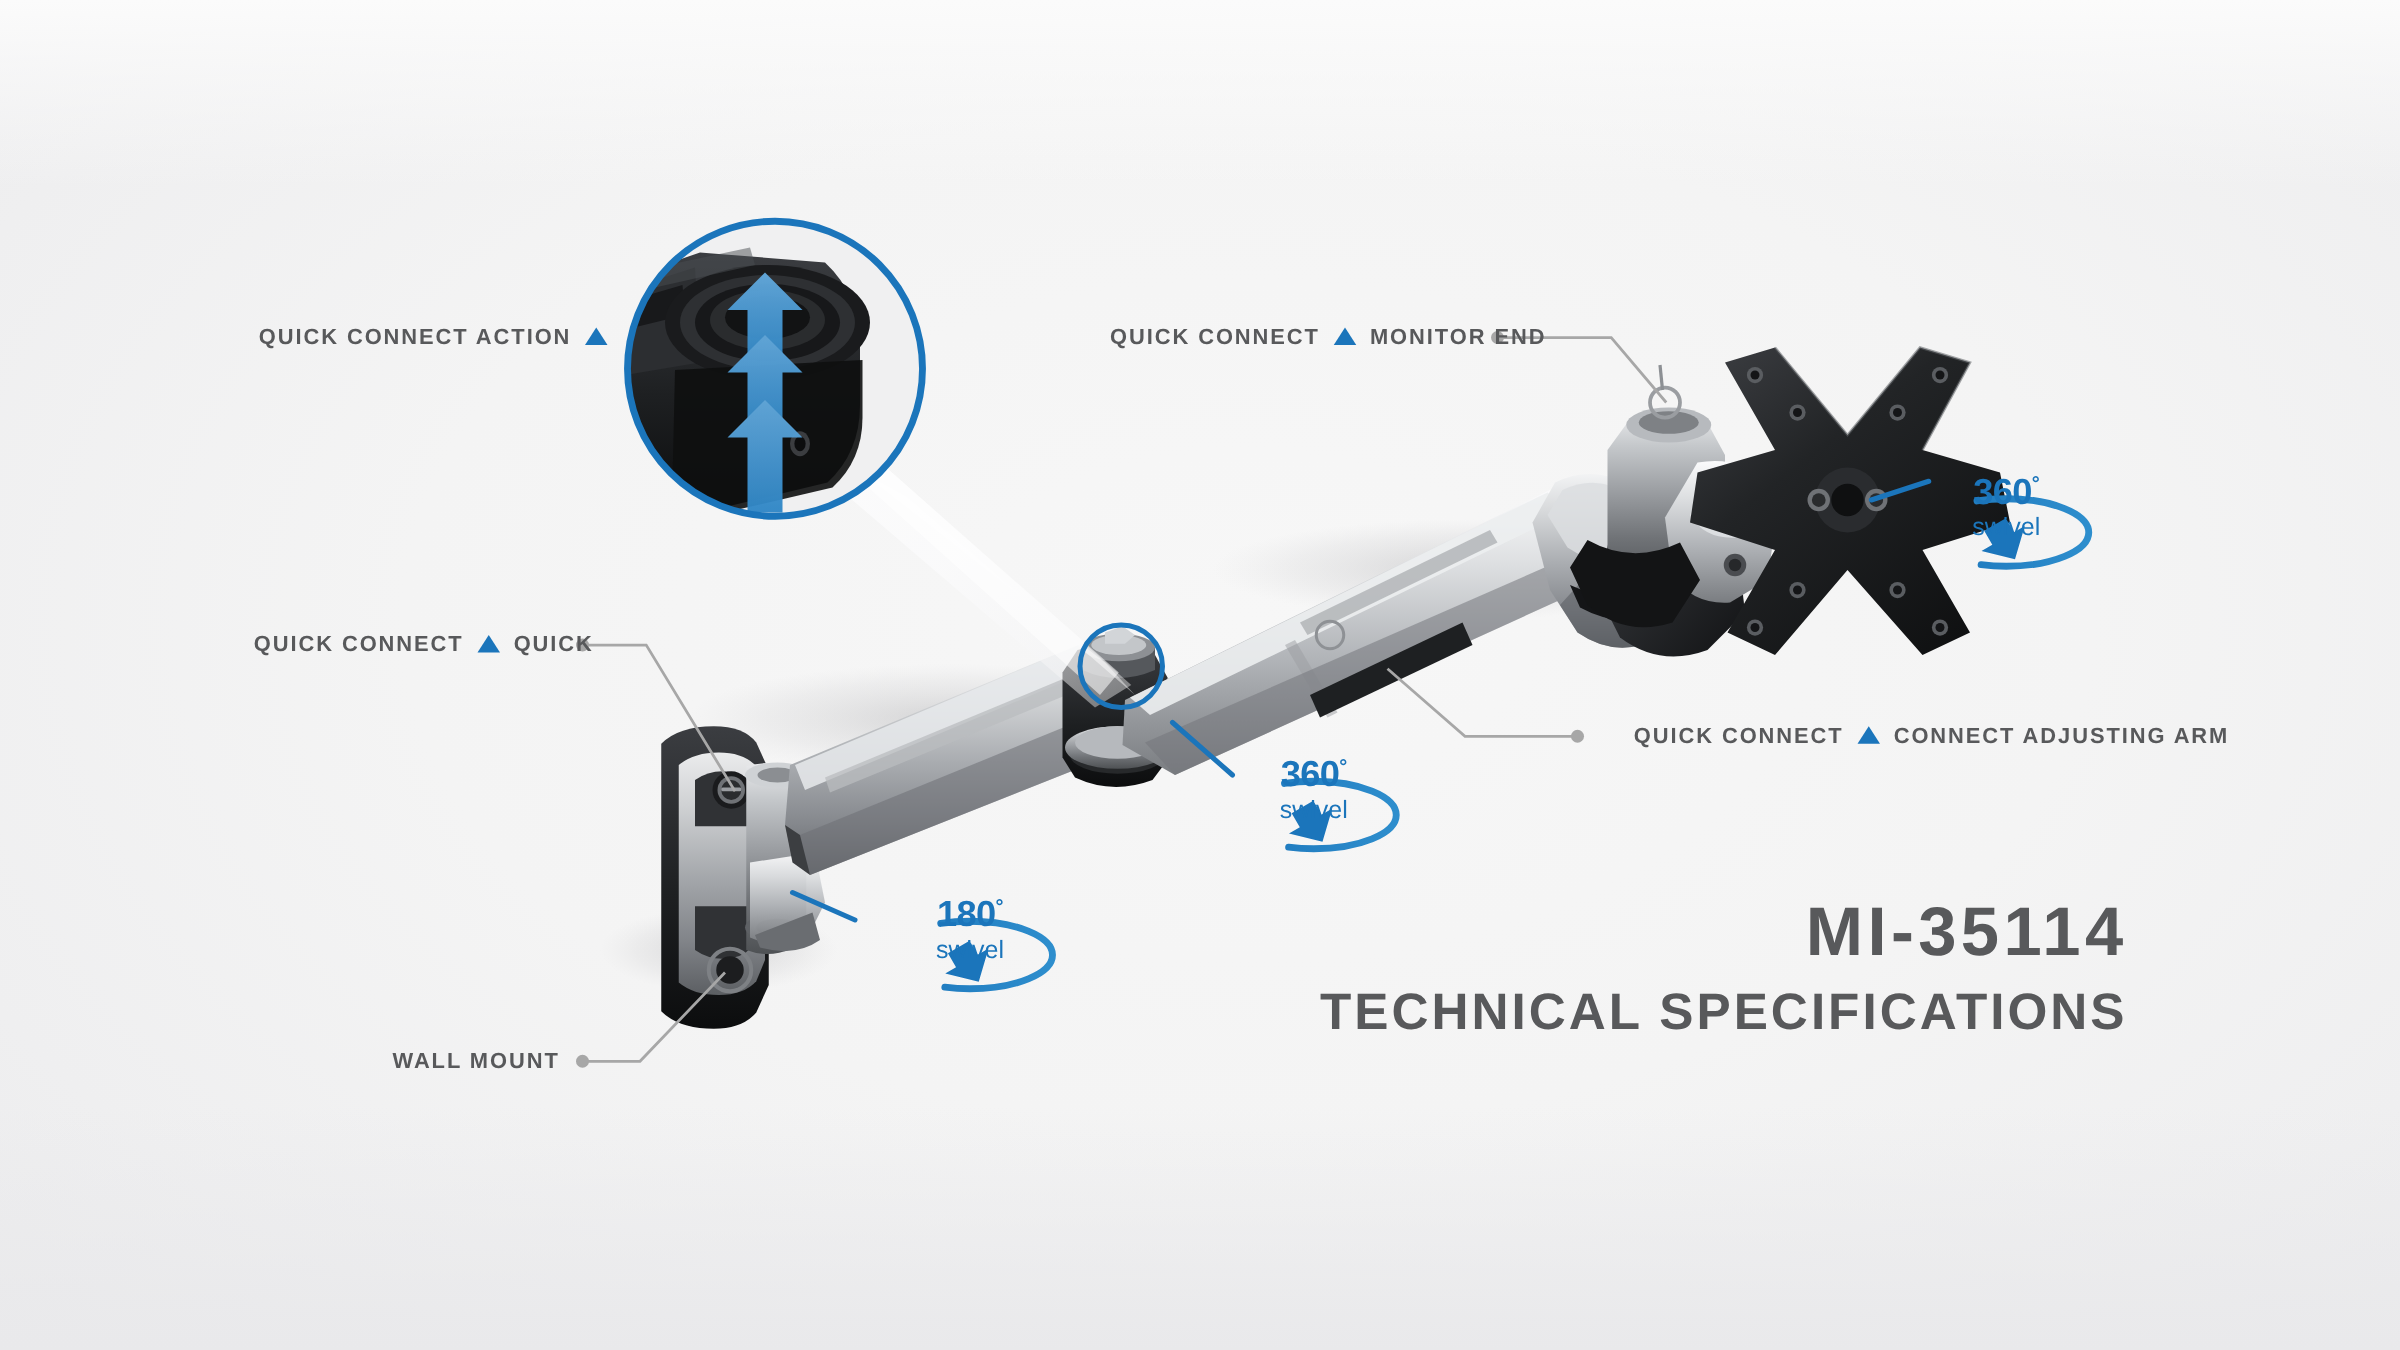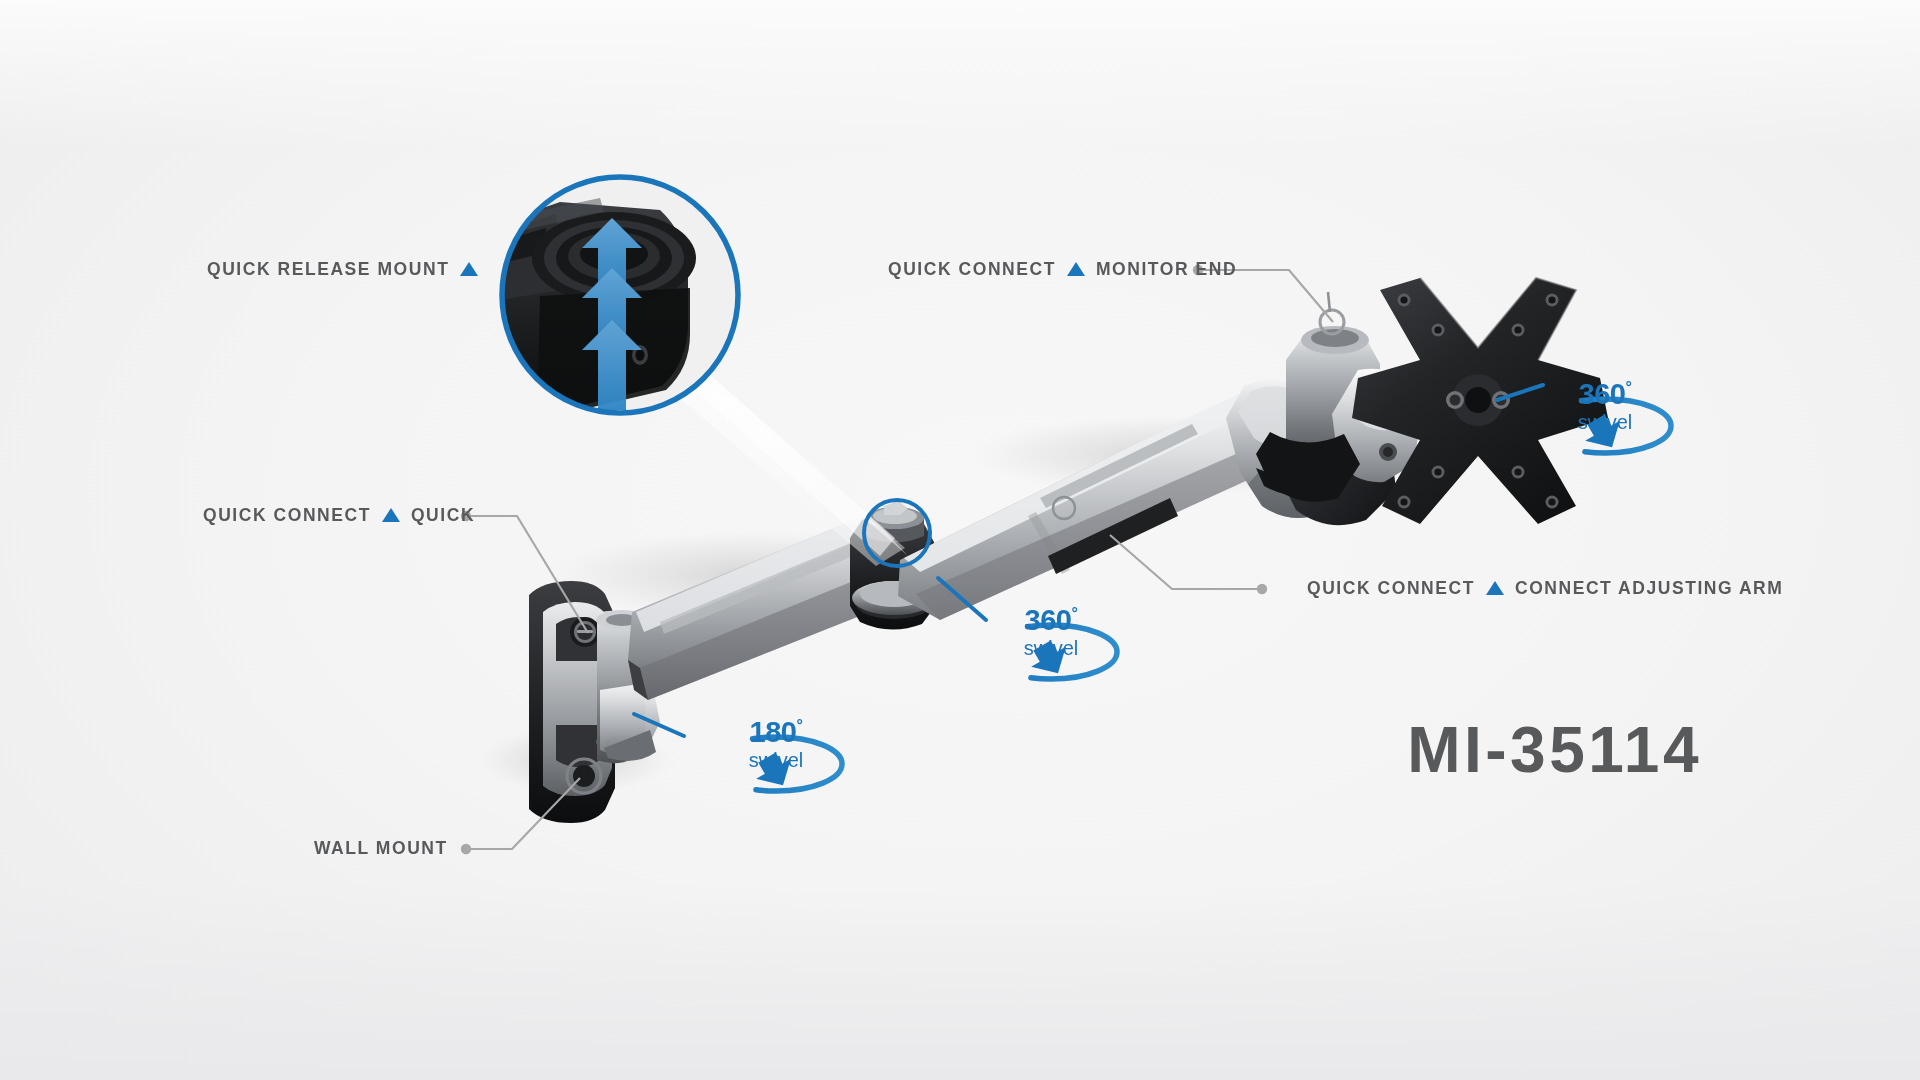--- a/index.html
+++ b/index.html
@@ -58,21 +58,21 @@
 
   
   #title-block {
     position: absolute;
     right: 218px;
     top: 718px;
     text-align: right;
   }
   #model-number {
     color: #58595b;
-    font-size: 64px;
+    font-size: 55px;
     font-weight: 700;
     letter-spacing: 3.5px;
     line-height: 1;
     font-family: "Liberation Sans", sans-serif;
   }
   #subtitle {
     color: #58595b;
     font-size: 41px;
     font-weight: 700;
     letter-spacing: 2.4px;
@@ -377,21 +377,21 @@
     </g>
 
     <g stroke="#1b75bb" stroke-width="4" fill="none" stroke-linecap="round">
       <line x1="1497" y1="400" x2="1543" y2="385"></line>
       <line x1="938" y1="578" x2="986" y2="620"></line>
       <line x1="634" y1="714" x2="684" y2="736"></line>
     </g>
   </svg>
 
   <div class="callout" style="left:207px; top:259px;">
-    <span>QUICK RELEASE MOUNT</span>
+    <span>QUICK CONNECT ACTION</span>
     <span class="tri"></span>
   </div>
 
   <div class="callout" style="left:888px; top:259px;">
     <span>QUICK CONNECT</span>
     <span class="tri"></span>
     <span>MONITOR END</span>
   </div>
 
   <div class="callout" style="left:203px; top:505px;">
@@ -462,15 +462,16 @@
     <div class="swivel-text">
       <div class="swivel-deg">
         <span>180</span><span class="deg-sym">°</span>
       </div>
       <div class="swivel-word">swivel</div>
     </div>
   </div>
 
   <div id="title-block">
     <div id="model-number">MI-35114</div>
+    <div id="subtitle">TECHNICAL SPECIFICATIONS</div>
   </div>
 
 </div>
 
 </body></html>

